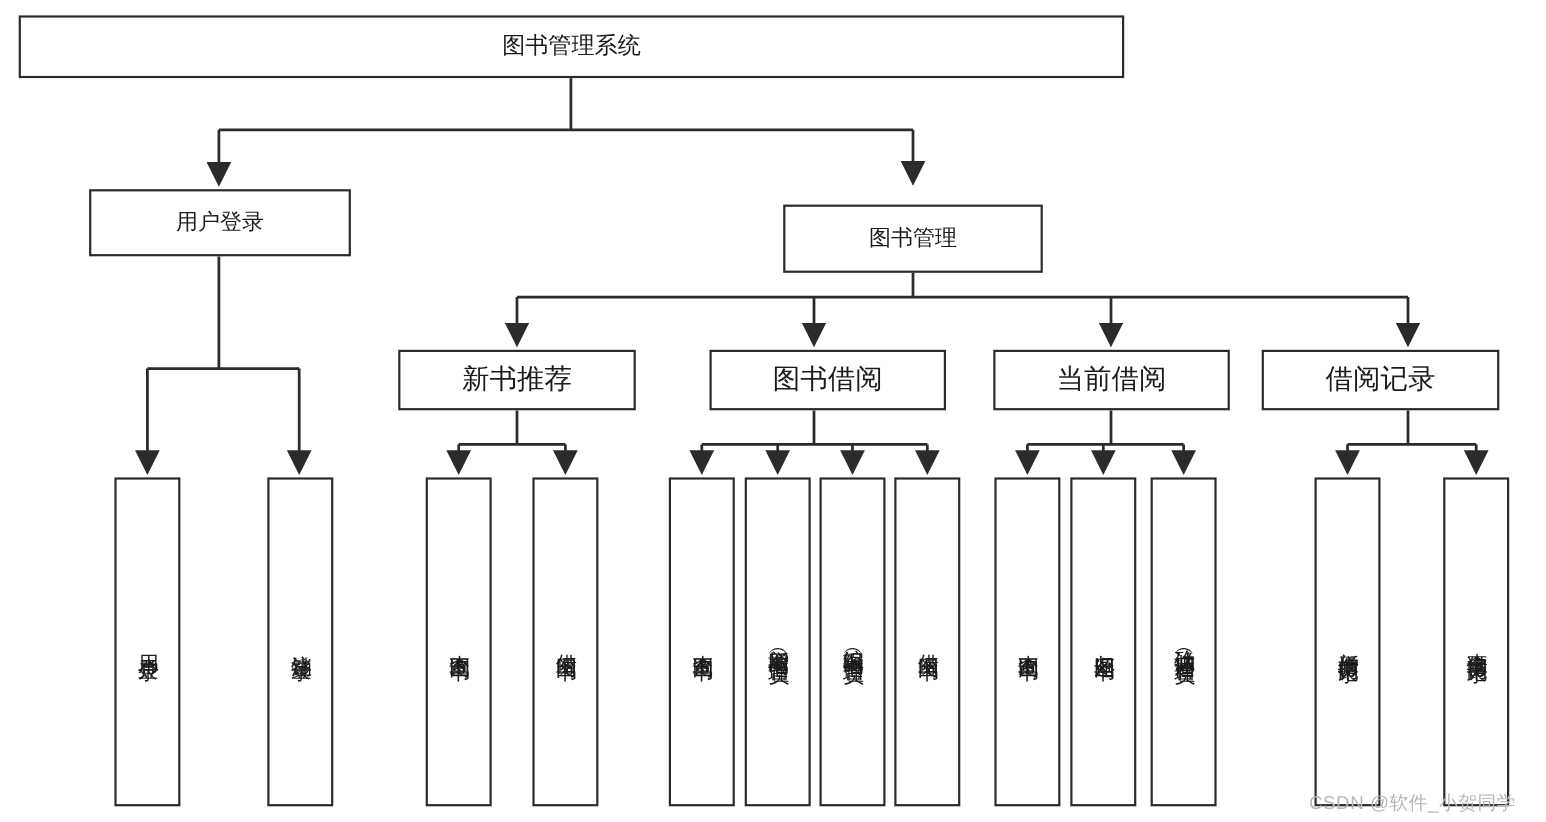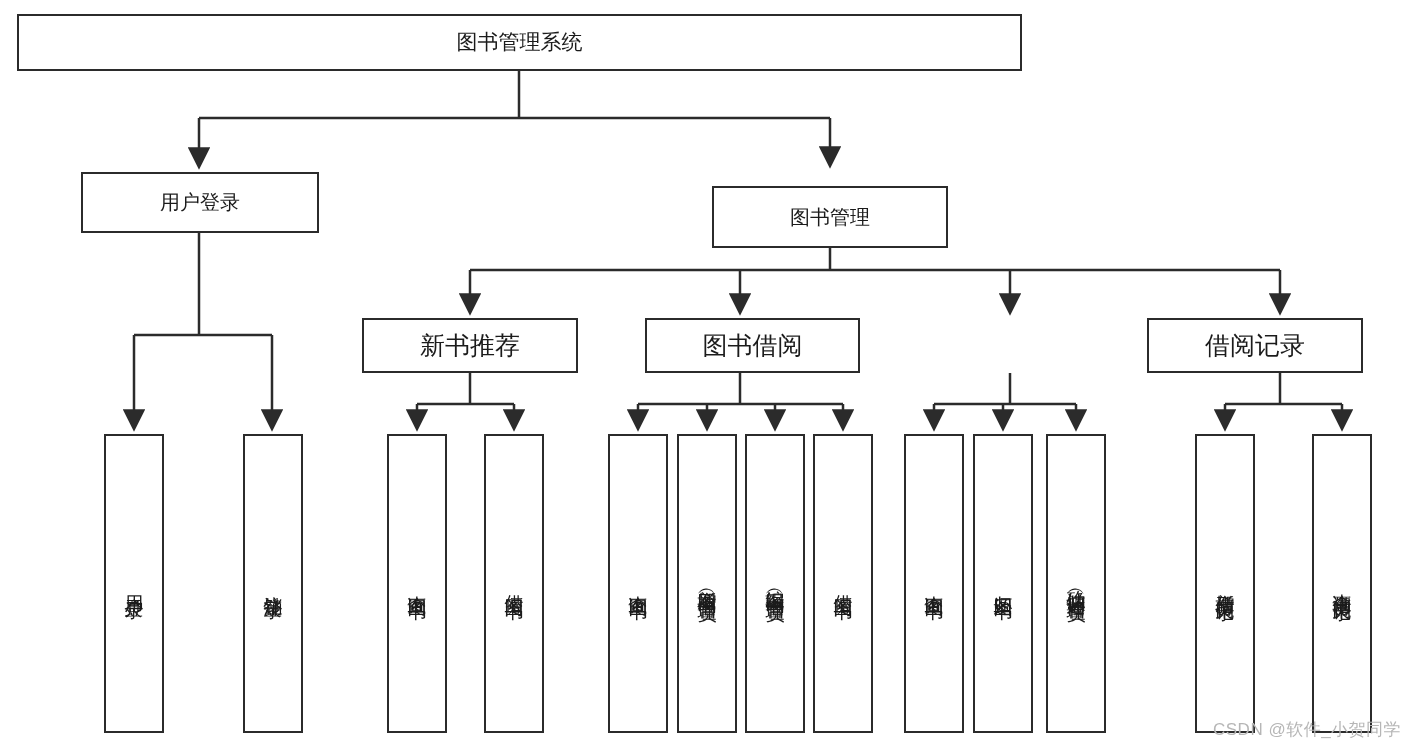--- a/index.html
+++ b/index.html
@@ -56,21 +56,20 @@
     writing-mode: vertical-rl;
     text-orientation: upright;
     display: block;
   }
   .watermark {
     position: absolute;
     color: #b6b6b6;
     font-size: 17px;
     white-space: nowrap;
     letter-spacing: 0.5px;
-    margin-left: 23px;
   }
 </style>
 </head>
 <body>
 
 <div id="canvas" style="background: rgb(255, 255, 255);">
 
   <svg id="wires" viewBox="0 0 1405 747" xmlns="http://www.w3.org/2000/svg">
     <defs>
       <marker id="arrow" viewBox="0 0 12 12" refX="10" refY="6" markerWidth="9" markerHeight="9" orient="auto-start-reverse">
@@ -131,20 +130,23 @@
   <div class="node lvl2" id="node-l2-1" style="left: 712px; top: 171px; width: 236px; height: 62px; border-color: rgb(43, 43, 43); color: rgb(27, 27, 27); background: rgb(255, 255, 255); margin-top: 15px;">
     <span>图书管理</span>
   </div>
 
   <div class="node lvl3" id="node-l3-0" style="left: 362px; top: 318px; width: 216px; height: 55px; border-color: rgb(43, 43, 43); color: rgb(27, 27, 27); background: rgb(255, 255, 255);">
     <span>新书推荐</span>
   </div>
   <div class="node lvl3" id="node-l3-1" style="left: 633px; top: 318px; width: 215px; height: 55px; border-color: rgb(43, 43, 43); color: rgb(27, 27, 27); background: rgb(255, 255, 255); margin-left: 12px;">
     <span>图书借阅</span>
   </div>
+  <div class="node lvl3" id="node-l3-2" style="left: 903px; top: 318px; width: 215px; height: 55px; border-color: rgb(43, 43, 43); color: rgb(27, 27, 27); background: rgb(255, 255, 255);">
+    <span>当前借阅</span>
+  </div>
   <div class="node lvl3" id="node-l3-3" style="left: 1147px; top: 318px; width: 216px; height: 55px; border-color: rgb(43, 43, 43); color: rgb(27, 27, 27); background: rgb(255, 255, 255);">
     <span>借阅记录</span>
   </div>
 
   <div class="node leaf" id="node-leaf-0" style="left: 104px; top: 434px; width: 60px; height: 299px; border-color: rgb(43, 43, 43); color: rgb(27, 27, 27); background: rgb(255, 255, 255);">
     <span class="leaf-text">用户登录</span>
   </div>
   <div class="node leaf" id="node-leaf-1" style="left: 243px; top: 434px; width: 60px; height: 299px; border-color: rgb(43, 43, 43); color: rgb(27, 27, 27); background: rgb(255, 255, 255);">
     <span class="leaf-text">注销登录</span>
   </div>

